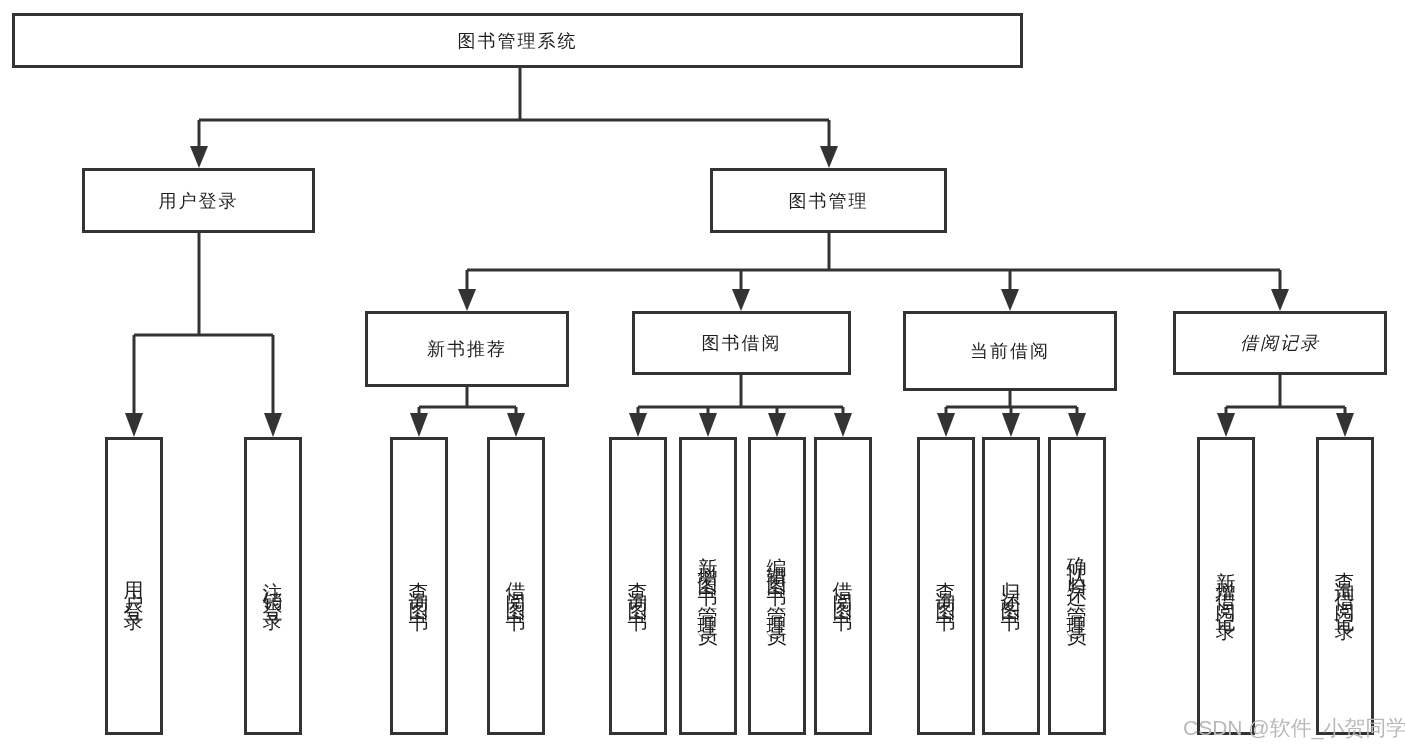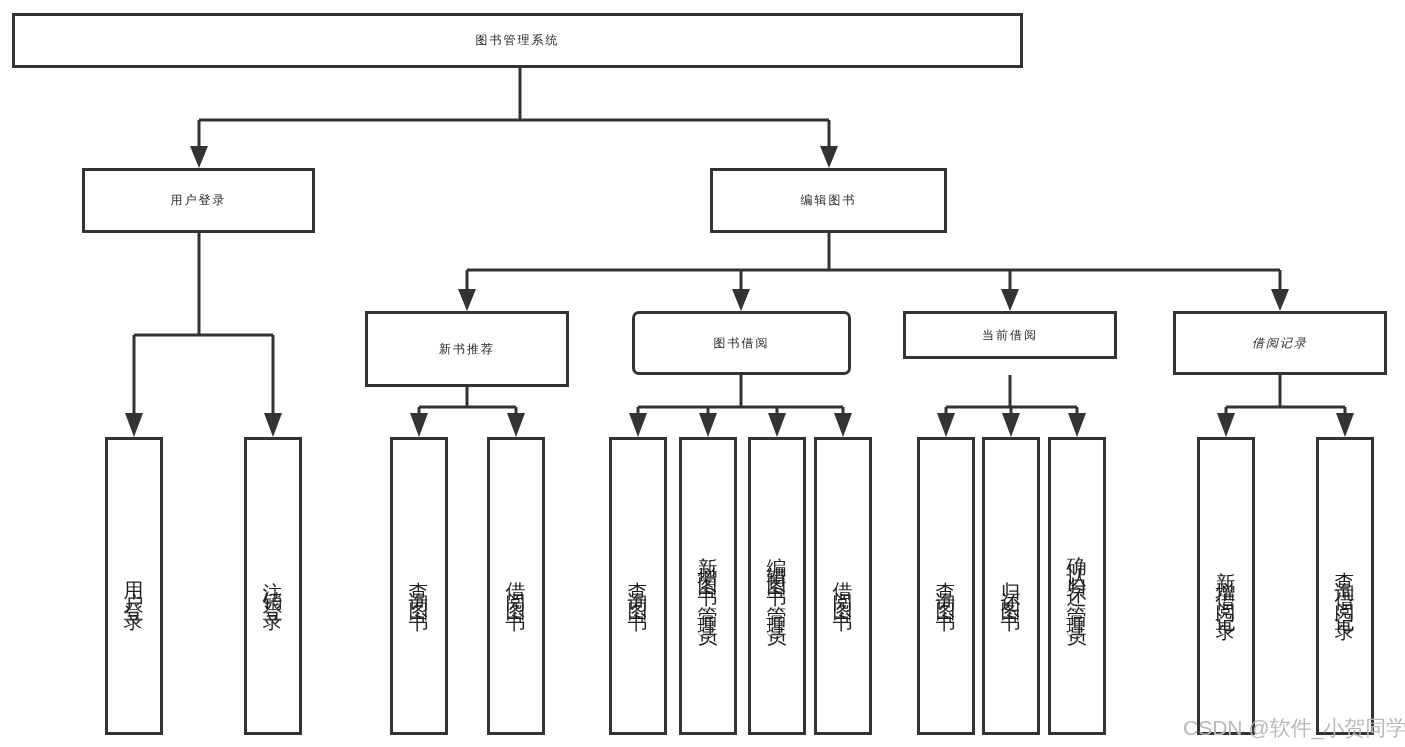--- a/index.html
+++ b/index.html
@@ -29,21 +29,21 @@
   .node {
     position: absolute;
     box-sizing: border-box;
     border: 3px solid var(--line-color);
     background: var(--box-fill);
     color: var(--text-color);
     display: flex;
     align-items: center;
     justify-content: center;
   }
-  .node.h { font-size: 12px; letter-spacing: 2px; }
+  .node.h { font-size: 18px; letter-spacing: 2px; }
   .node.v { font-size: 20px; }
   .vtext {
     writing-mode: vertical-rl;
     text-orientation: upright;
     letter-spacing: 10px;
     line-height: 1;
   }
   .watermark {
     position: absolute;
     left: 1183px;
@@ -126,30 +126,30 @@
   </svg>
 
   <div class="node h" style="left:12px; top:13px; width:1011px; height:55px;">
     <span>图书管理系统</span>
   </div>
 
   <div class="node h" style="left:82px; top:168px; width:233px; height:65px;">
     <span>用户登录</span>
   </div>
   <div class="node h" style="left:710px; top:168px; width:237px; height:65px;">
-    <span>编辑图书</span>
+    <span>图书管理</span>
   </div>
 
   <div class="node h" style="left:365px; top:311px; width:204px; height:76px;">
     <span>新书推荐</span>
   </div>
-  <div class="node h" style="left:632px; top:311px; width:219px; height:64px;border-radius:7px;">
+  <div class="node h" style="left:632px; top:311px; width:219px; height:64px;">
     <span>图书借阅</span>
   </div>
-  <div class="node h" style="left:903px; top:311px; width:214px; height:48px;">
+  <div class="node h" style="left:903px; top:311px; width:214px; height:80px;">
     <span>当前借阅</span>
   </div>
   <div class="node h" style="left:1173px; top:311px; width:214px; height:64px;font-style:italic;">
     <span>借阅记录</span>
   </div>
 
   <div class="node v" style="left:105px; top:437px; width:58px; height:298px;">
     <span class="vtext">用户登录</span>
   </div>
   <div class="node v" style="left:244px; top:437px; width:58px; height:298px;">

